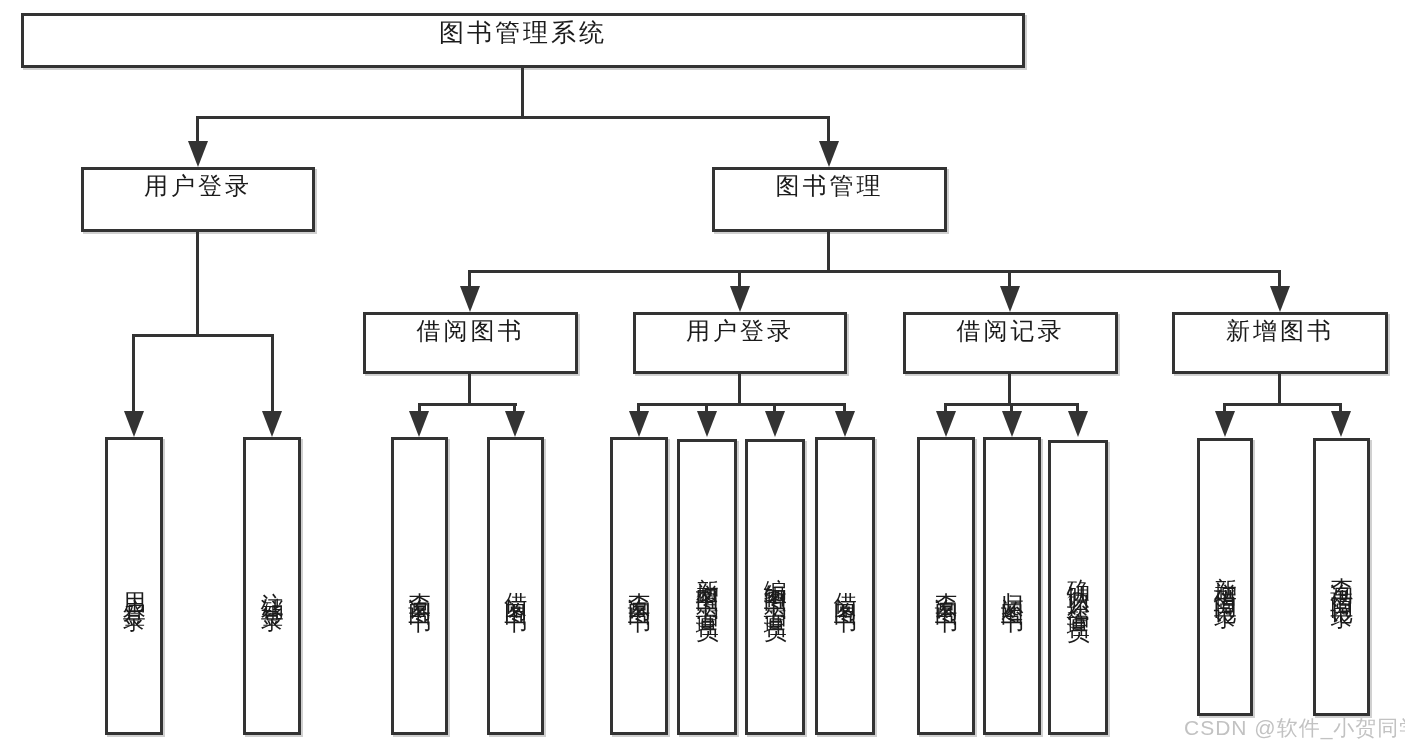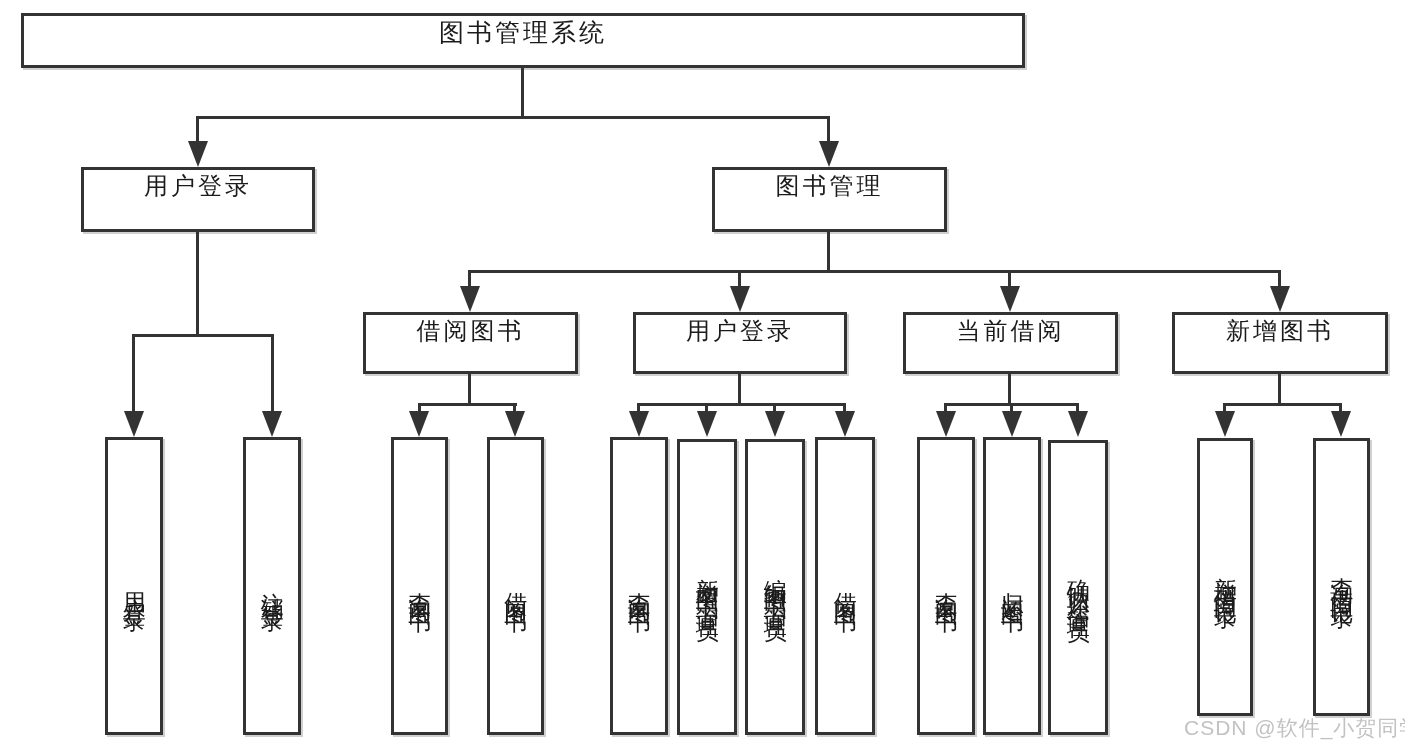--- a/index.html
+++ b/index.html
@@ -101,21 +101,21 @@
   <div class="lv" style="left:1278px;top:270px;height:18px"></div>
   <div class="ar" style="left:1270px;top:286px"></div>
 
   <div class="hnode" style="left:363px;top:312px;width:209px;height:56px">
     <span>借阅图书</span>
   </div>
   <div class="hnode" style="left:633px;top:312px;width:208px;height:56px">
     <span>用户登录</span>
   </div>
   <div class="hnode" style="left:903px;top:312px;width:209px;height:56px">
-    <span>当前借阅</span>
+    <span>借阅记录</span>
   </div>
   <div class="hnode" style="left:1172px;top:312px;width:210px;height:56px">
     <span>新增图书</span>
   </div>
 
   <div class="lv" style="left:468px;top:374px;height:32px"></div>
   <div class="lv" style="left:738px;top:374px;height:32px"></div>
   <div class="lv" style="left:1008px;top:374px;height:32px"></div>
   <div class="lv" style="left:1278px;top:374px;height:32px"></div>
 

